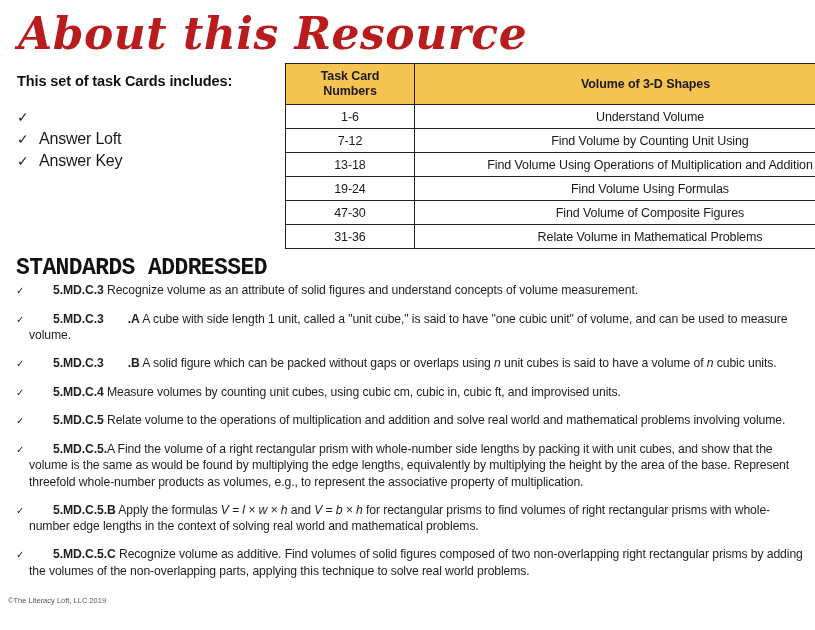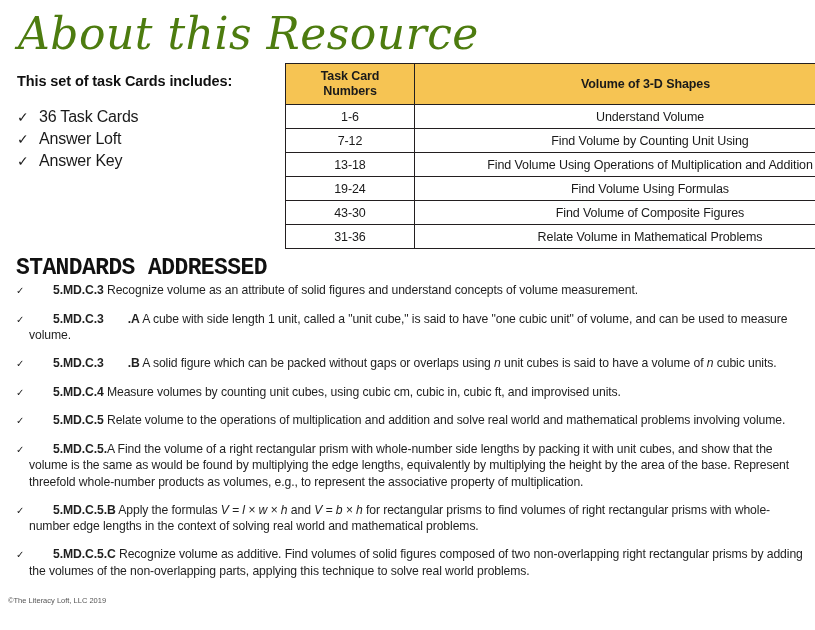--- a/index.html
+++ b/index.html
@@ -16,25 +16,25 @@
     overflow: hidden;
   }
 
   
   #page-title {
     position: absolute;
     left: 18px;
     top: 8px;
     font-family: "DejaVu Serif", serif;
     font-style: italic;
-    font-weight: normal;
+    font-weight: bold;
     font-size: 44px;
     line-height: 52px;
     letter-spacing: 0.5px;
-    color: #4d7c0f;
+    color: #b91c1c;
     white-space: nowrap;
   }
 
   
   #includes-heading {
     position: absolute;
     left: 17px;
     top: 73px;
     font-size: 14.5px;
     font-weight: bold;
@@ -149,21 +149,20 @@
 </head>
 <body>
 
 <div id="page-title">About this Resource</div>
 
 <div id="includes-heading">This set of task Cards includes:</div>
 
 <div id="includes-list">
   <div class="inc-item">
     <span class="inc-check">✓</span>
-    <span>36 Task Cards</span>
   </div>
   <div class="inc-item">
     <span class="inc-check">✓</span>
     <span>Answer Loft</span>
   </div>
   <div class="inc-item">
     <span class="inc-check">✓</span>
     <span>Answer Key</span>
   </div>
 </div>
@@ -189,21 +188,21 @@
     </tr>
     <tr>
       <td class="cell-num">13-18</td>
       <td class="cell-desc">Find Volume Using Operations of  Multiplication and Addition</td>
     </tr>
     <tr>
       <td class="cell-num">19-24</td>
       <td class="cell-desc">Find Volume Using Formulas</td>
     </tr>
     <tr>
-      <td class="cell-num">43-30</td>
+      <td class="cell-num">47-30</td>
       <td class="cell-desc">Find Volume of Composite Figures</td>
     </tr>
     <tr>
       <td class="cell-num">31-36</td>
       <td class="cell-desc">Relate Volume in Mathematical Problems</td>
     </tr>
   </tbody>
 </table>
 
 <div id="standards-heading">STANDARDS ADDRESSED</div>

